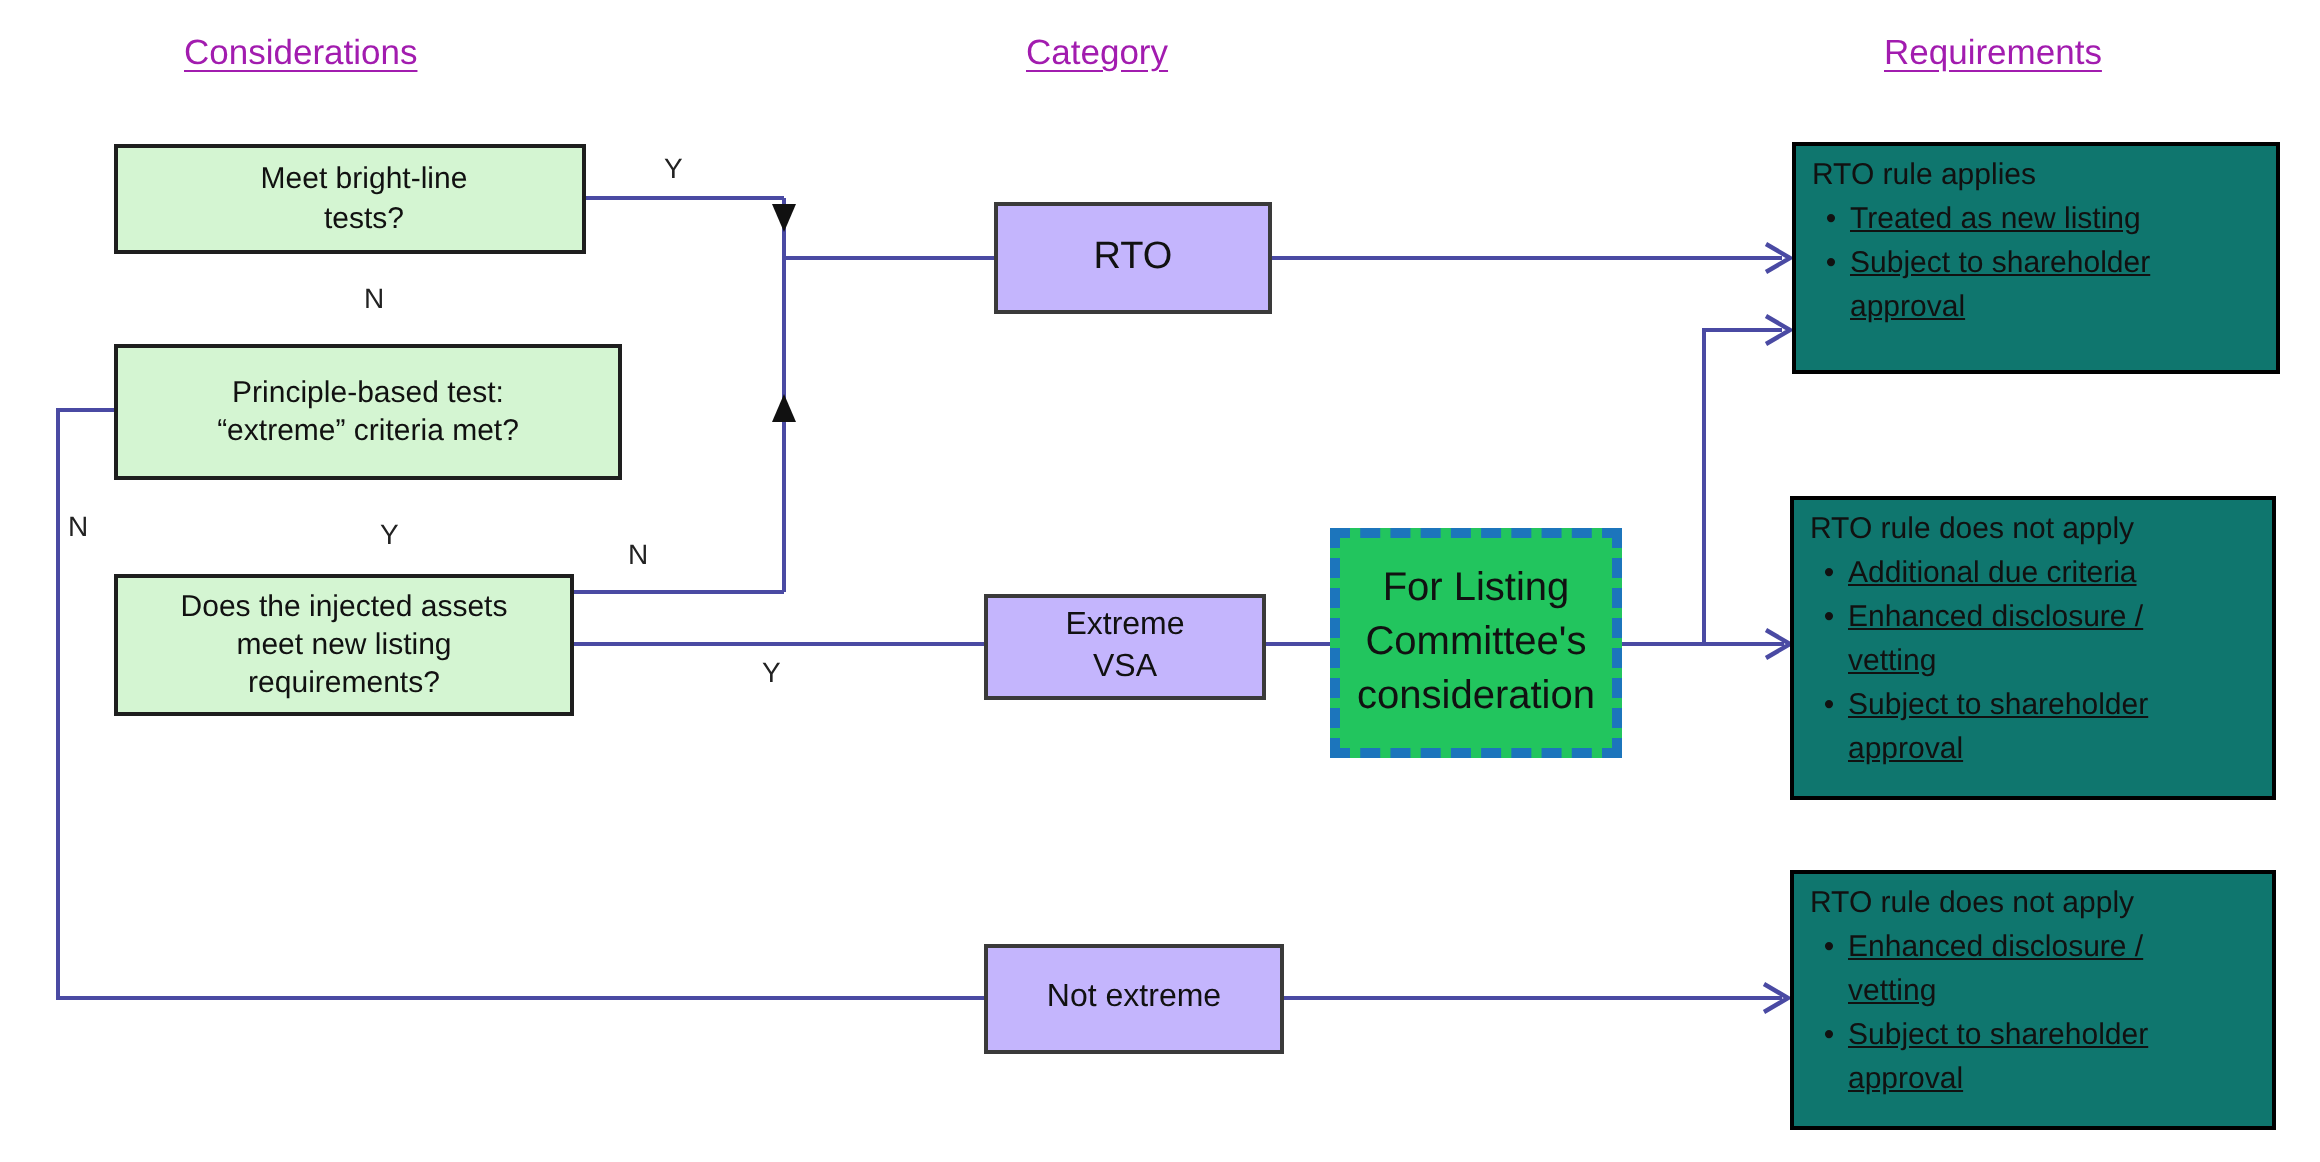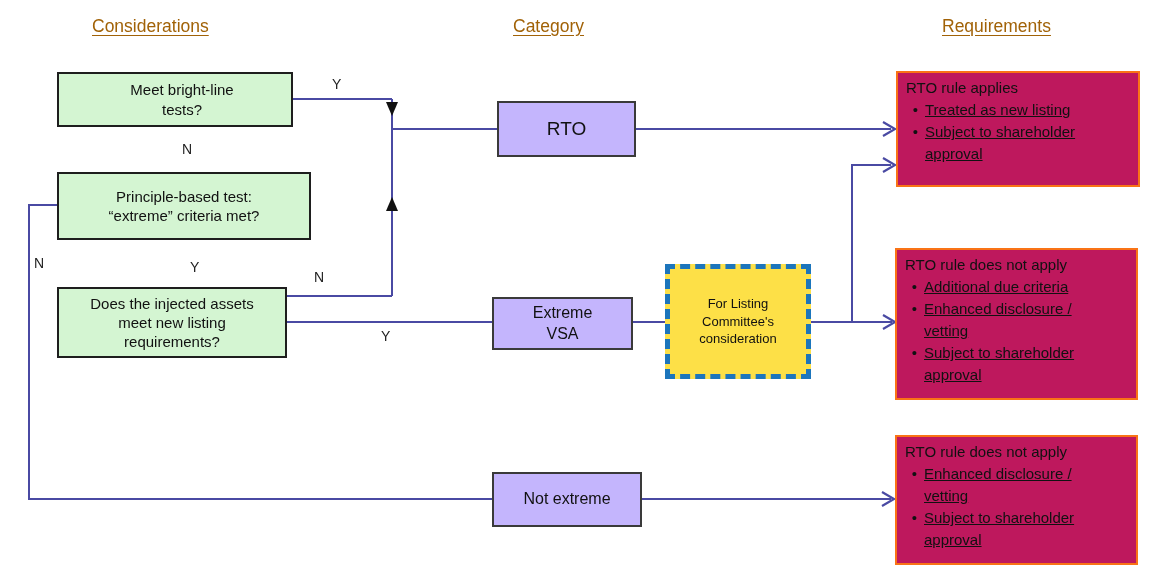--- a/index.html
+++ b/index.html
@@ -8,21 +8,21 @@
     width:1160px;height:581px;
     background:#ffffff;
     font-family:"Liberation Sans", sans-serif;
     color:#111;
     overflow:hidden;
   }
   svg.wires{position:absolute;left:0;top:0;width:1160px;height:581px;}
   .col-header{
     position:absolute;
     font-size:17.5px;
-    color:#a16207;
+    color:#a21caf;
     text-decoration:underline;
     text-underline-offset:3px;
     white-space:nowrap;
   }
   .node{
     position:absolute;
     box-sizing:border-box;
     display:flex;align-items:center;justify-content:center;
     text-align:center;
     white-space:pre-line;
@@ -33,30 +33,30 @@
     border:2px solid #1e1e1e;
     font-size:15px;
   }
   .orange{
     background:#c4b5fd;
     border:2px solid #3a3a3a;
     font-size:16px;
   }
   .rto-font{font-size:19px;}
   .dashedbox{
-    background:#fde047;
+    background:#22c55e;
     border:5px dashed #1c75bc;
-    font-size:13px;
+    font-size:20px;
     line-height:1.35;
   }
   .reqbox{
     position:absolute;
     box-sizing:border-box;
-    background:#be185d;
-    border:2px solid #f97316;
+    background:#0f766e;
+    border:2px solid #000000;
     font-size:15px;
     line-height:1.47;
     padding:4px 6px 4px 8px;
     text-align:left;
   }
   .req-title{white-space:nowrap;}
   .bullet-row{display:flex;align-items:flex-start;}
   .bullet-dot{width:19px;flex:0 0 19px;text-align:center;}
   .bullet-text{width:178px;text-decoration:underline;}
   .yn{

